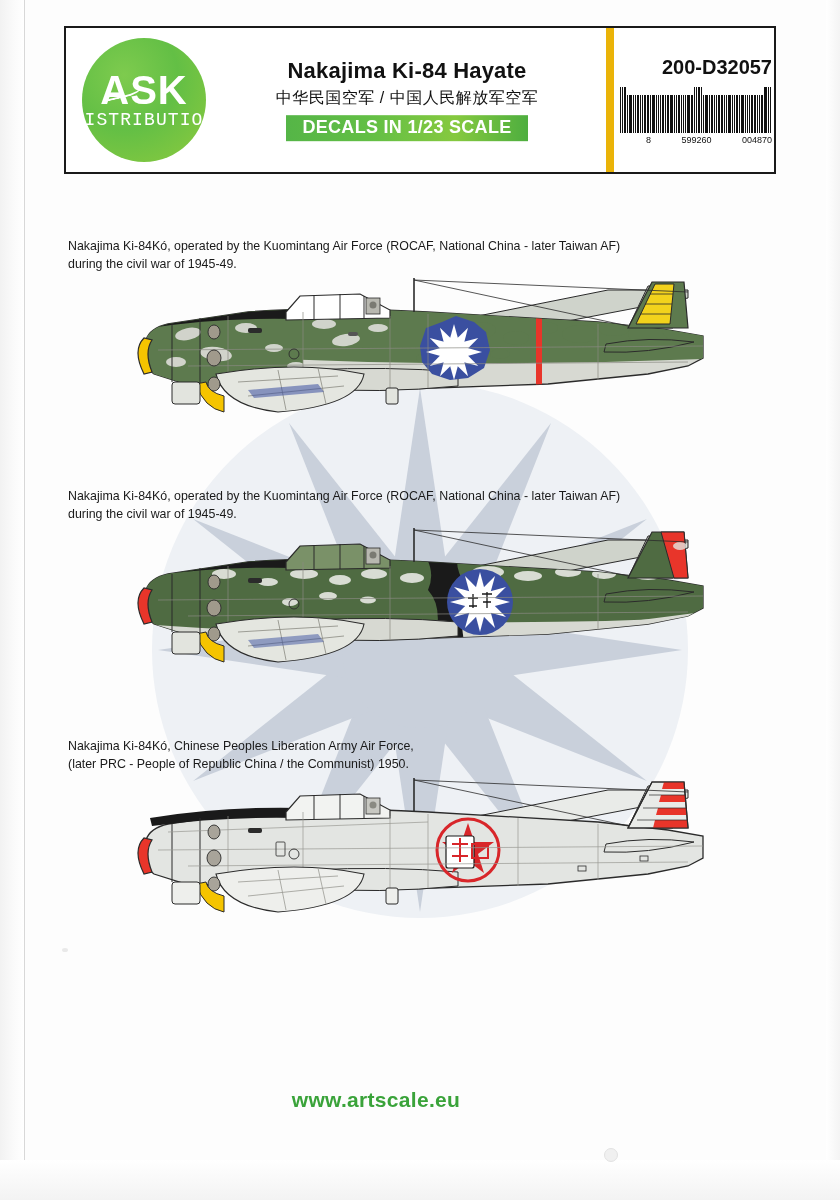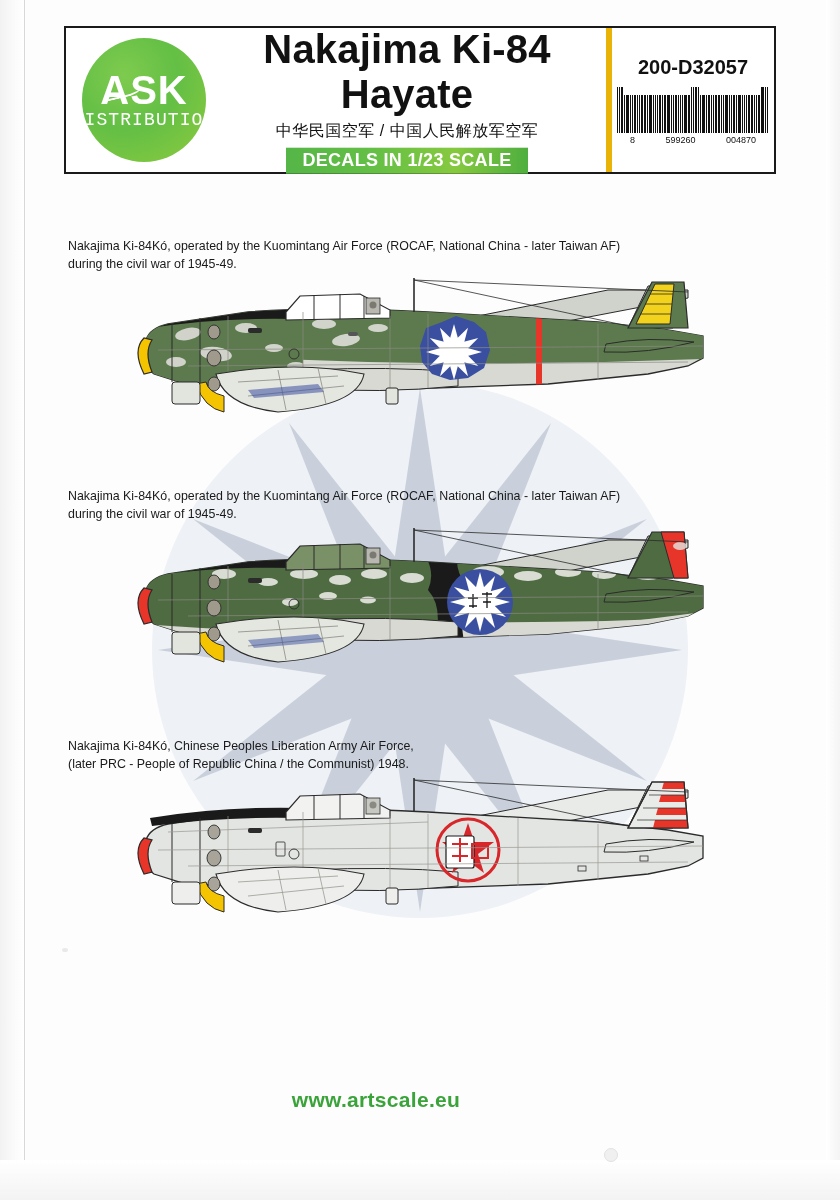--- a/index.html
+++ b/index.html
@@ -70,25 +70,25 @@
     display: flex;
   }
   #header-main {
     position: relative;
     flex: 1 1 auto;
     display: flex;
     align-items: center;
   }
   #header-barcode {
     width: 168px;
-    border-left: 6px solid #eab308;
+    border-left: 8px solid #eab308;
     box-sizing: border-box;
     display: flex;
     flex-direction: column;
-    align-items: center;
+    align-items: flex-end;
     justify-content: center;
     padding: 4px 2px;
   }
 
   #ask-logo {
     position: absolute;
     left: 16px;
     top: 50%;
     transform: translateY(-50%);
     width: 124px;
@@ -133,21 +133,21 @@
 
   #title-block {
     position: absolute;
     left: 150px;
     right: 8px;
     top: 50%;
     transform: translateY(-50%);
     text-align: center;
   }
   .title-main {
-    font-size: 40px;
+    font-size: 22px;
     font-weight: bold;
     color: #111111;
     letter-spacing: 0.2px;
     line-height: 1.12;
   }
   .title-sub {
     font-size: 16.5px;
     font-weight: bold;
     color: #111111;
     margin-top: 4px;
@@ -360,21 +360,21 @@
       </div>
     </div>
 
   </div>
 
   <div class="caption" id="caption-1">Nakajima Ki-84Kó, operated by the Kuomintang Air Force (ROCAF, National China - later Taiwan AF)
 during the civil war  of 1945-49.</div>
   <div class="caption" id="caption-2">Nakajima Ki-84Kó, operated by the Kuomintang Air Force (ROCAF, National China - later Taiwan AF)
 during the civil war  of 1945-49.</div>
   <div class="caption" id="caption-3">Nakajima Ki-84Kó, Chinese Peoples Liberation Army Air Force,
-(later PRC - People of Republic China / the Communist) 1948.</div>
+(later PRC - People of Republic China / the Communist) 1950.</div>
 
   <div class="profile" id="profile-1">
     <svg viewBox="0 0 592 190">
       <defs>
         <clipPath id="body1">
           <path d="M18,78 L16,86 Q14,104 26,112 L58,122 L250,128 L420,122 L520,112 L560,104 L575,96
                    L575,74 L540,68 L470,60 L300,50 Q190,44 120,50 L40,62 Q22,66 18,78 Z"></path>
         </clipPath>
       </defs>
 

